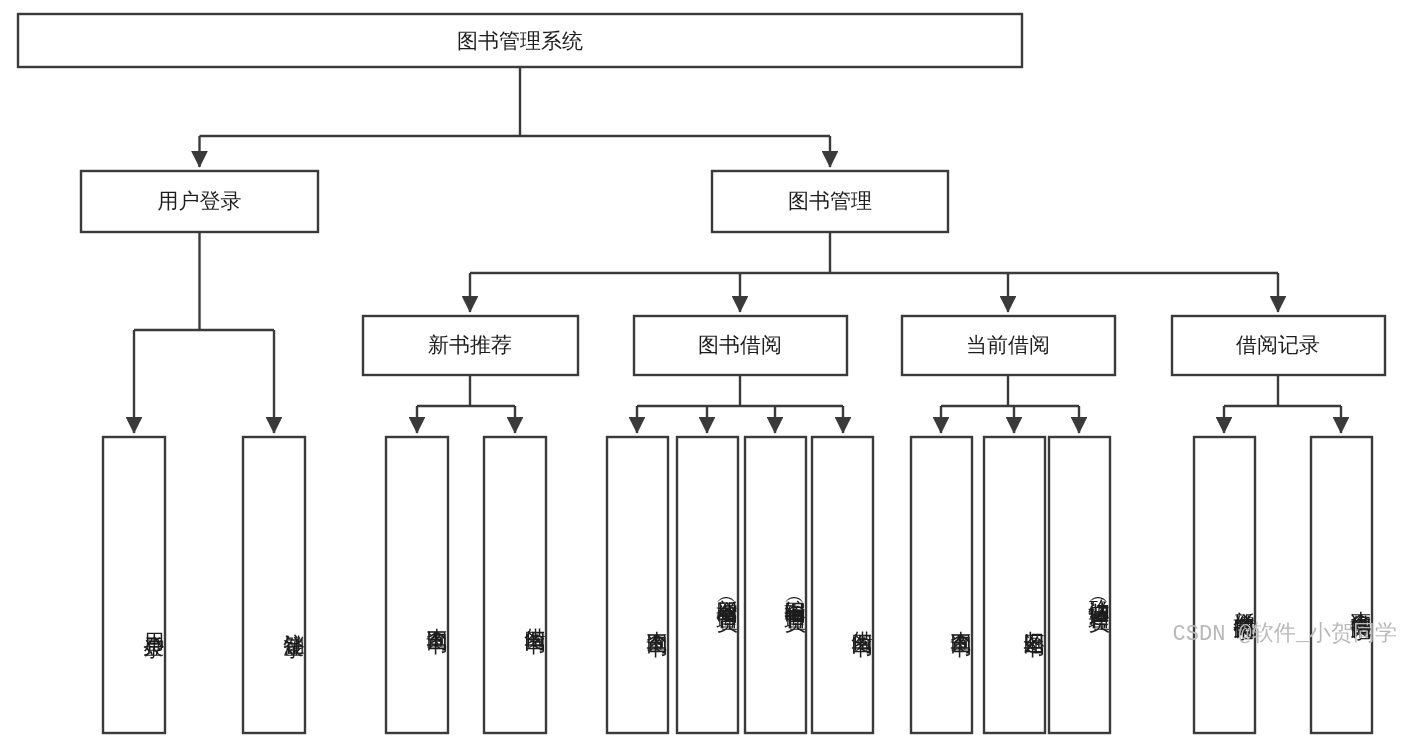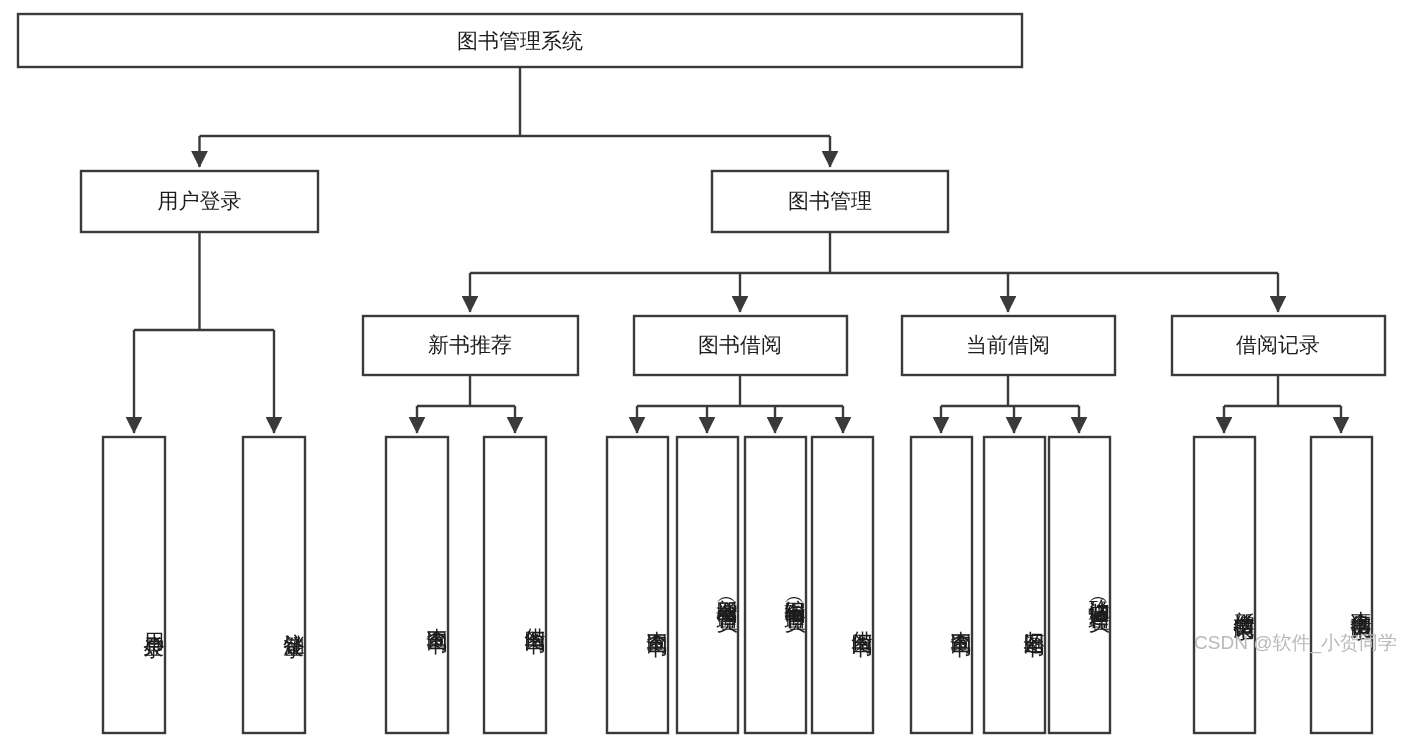--- a/index.html
+++ b/index.html
@@ -58,25 +58,25 @@
     letter-spacing: 2px;
     line-height: 1;
     display: flex;
     align-items: flex-start;
     justify-content: center;
     white-space: nowrap;
     pointer-events: none;
   }
   .watermark {
     position: absolute;
-    font-family: Liberation Sans, sans-serif;
-    font-size: 19px;
+    font-family: Liberation Mono, monospace;
+    font-size: 22px;
     color: #b9b9b9;
     right: 8px;
-    bottom: 4px;
+    bottom: 12px;
     white-space: nowrap;
   }
 </style>
 </head>
 <body>
 
 <div id="diagram-root">
 
   <svg class="diagram-svg" viewBox="0 0 1405 747">
     <defs>

